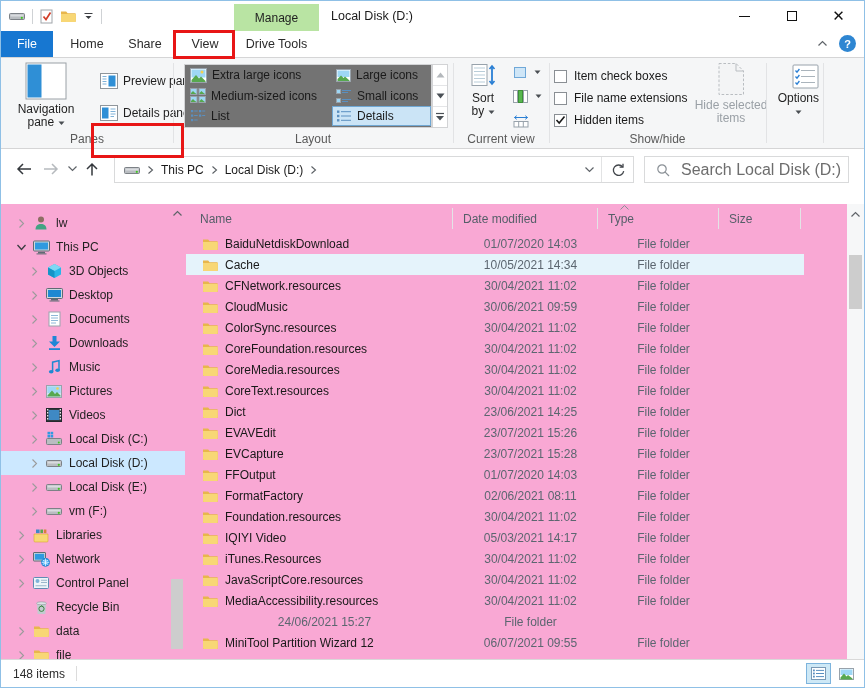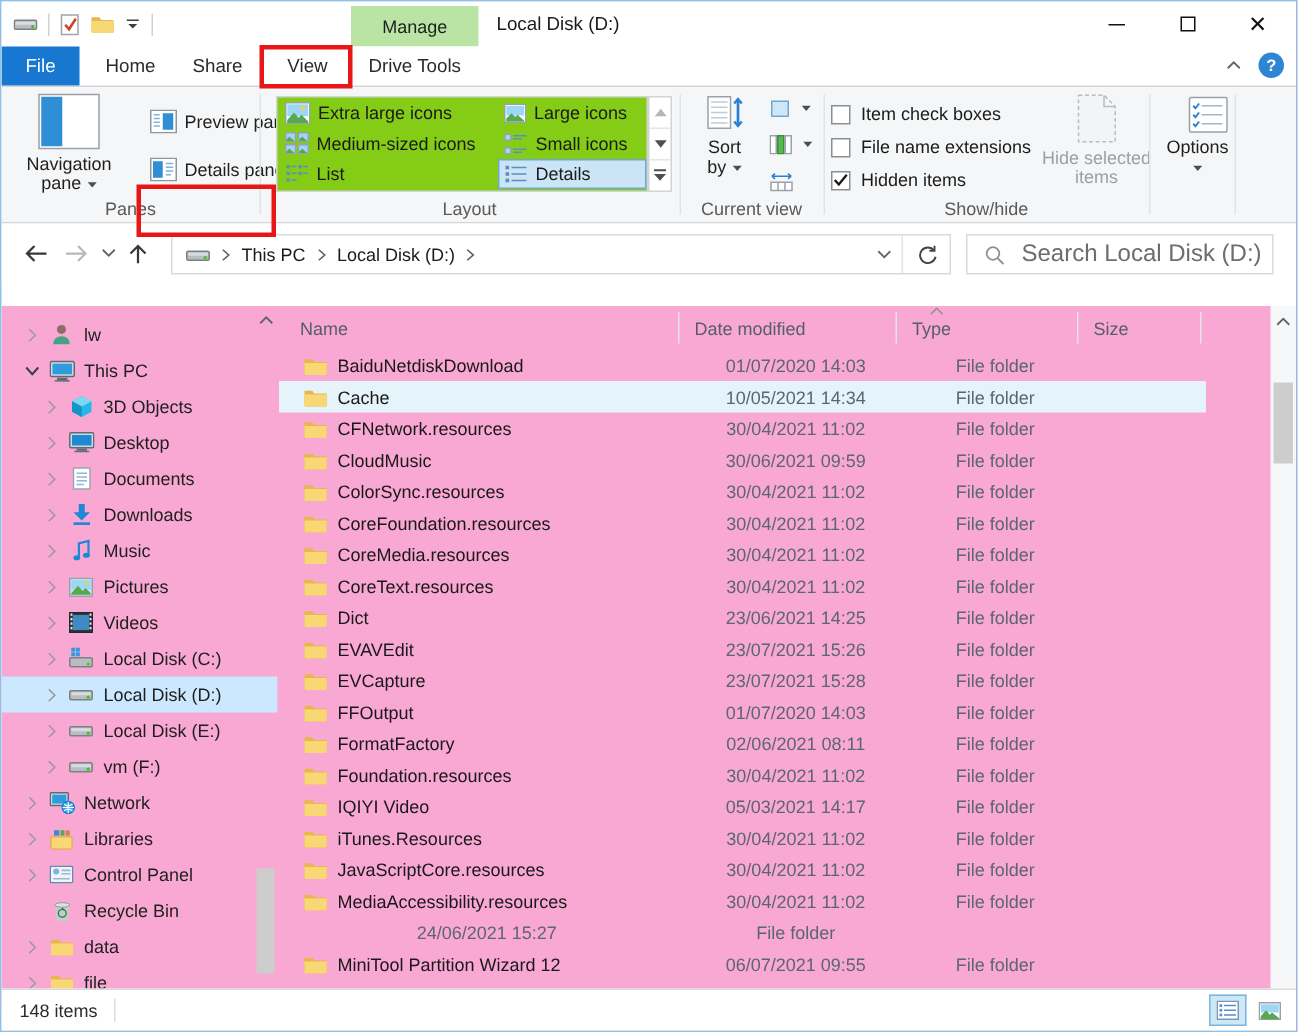--- a/index.html
+++ b/index.html
@@ -40,21 +40,21 @@
   
   .ribbon{position:absolute;left:0;top:57px;right:0;height:91px;background:#f5f6f7;border-bottom:1px solid #d5d5d6;}
   .gsep{position:absolute;top:5px;height:80px;width:1px;background:#e2e3e5;}
   .glabel{position:absolute;bottom:2px;text-align:center;color:#5a5a5a;font-size:12px;}
   .bigbtn{position:absolute;text-align:center;color:#1f1f1f;display:flex;flex-direction:column;align-items:center;}
   .bigbtn .lbl{line-height:13px;margin-top:3px;}
   .smallbtn{position:absolute;display:flex;align-items:center;gap:5px;padding:2px 4px;color:#1f1f1f;}
   .graytext{color:#9aa0a6;}
   .drop{margin-left:2px;}
 
-  .gallery{position:absolute;left:183px;top:6px;width:248px;height:64px;background:#84cc16;border:1px solid #d2d3d5;
+  .gallery{position:absolute;left:183px;top:6px;width:248px;height:64px;background:#737373;border:1px solid #d2d3d5;
     display:grid;grid-template-columns:146px 99px;grid-auto-rows:20.4px;padding:0 0 0 1px;}
   .gal-item{display:flex;align-items:center;gap:5px;padding-left:3px;white-space:nowrap;border:1px solid transparent;}
   .gal-item.selected{background:#cbe4f6;border-color:#70a8d4;}
   .gal-strip{position:absolute;left:431px;top:6px;width:16px;height:64px;background:#fff;border:1px solid #d2d3d5;
     display:flex;flex-direction:column;}
   .gal-strip>div{flex:1;display:flex;align-items:center;justify-content:center;}
   .gal-strip>div+div{border-top:1px solid #e4e5e7;}
 
   .check-row{display:flex;align-items:center;height:22px;gap:7px;}
   .cb{width:13px;height:13px;background:#fff;border:1px solid #8a8f94;display:inline-flex;align-items:center;justify-content:center;}
@@ -721,44 +721,44 @@
             </span>
             <span>vm (F:)</span>
           </div>
           <div class="si lv1">
             <span class="chev">
               <svg width="7" height="11" viewBox="0 0 7 11">
                 <path d="M1.5 1.5 L5.5 5.5 L1.5 9.5" fill="none" stroke="#9b9b9b" stroke-width="1.1"></path>
               </svg>
             </span>
             <span class="ic">
+              <svg width="16" height="15" viewBox="0 0 16 15">
+                <rect x="3" y="1.5" width="3.6" height="3.6" fill="#3f89c4"></rect>
+                <rect x="7.4" y="1.5" width="2.6" height="3.6" fill="#57a84f"></rect>
+                <rect x="10.8" y="1.5" width="2.6" height="3.6" fill="#d7803d"></rect>
+                <path d="M1 6 h14 V13 a1 1 0 0 1 -1 1 H2 a1 1 0 0 1 -1 -1 z" fill="#f8d775" stroke="#d9a72b" stroke-width="0.6"></path>
+              </svg>
+            </span>
+            <span>Libraries</span>
+          </div>
+          <div class="si lv1">
+            <span class="chev">
+              <svg width="7" height="11" viewBox="0 0 7 11">
+                <path d="M1.5 1.5 L5.5 5.5 L1.5 9.5" fill="none" stroke="#9b9b9b" stroke-width="1.1"></path>
+              </svg>
+            </span>
+            <span class="ic">
               <svg width="17" height="15" viewBox="0 0 17 15">
                 <rect x="0.5" y="0.5" width="12" height="8.5" rx="0.5" fill="#cfd8de" stroke="#5f6b73"></rect>
                 <rect x="1.8" y="1.8" width="9.4" height="5.9" fill="#2f9ae0"></rect>
                 <circle cx="12.5" cy="10.3" r="4" fill="#3fa9f5" stroke="#1c7dc7"></circle>
                 <path d="M8.7 10.3h7.6 M12.5 6.5v7.6 M9.7 8 c1.7 1.5 3.9 1.5 5.6 0 M9.7 12.6 c1.7 -1.5 3.9 -1.5 5.6 0" stroke="#fff" stroke-width="0.7" fill="none"></path>
               </svg>
             </span>
             <span>Network</span>
-          </div>
-          <div class="si lv1">
-            <span class="chev">
-              <svg width="7" height="11" viewBox="0 0 7 11">
-                <path d="M1.5 1.5 L5.5 5.5 L1.5 9.5" fill="none" stroke="#9b9b9b" stroke-width="1.1"></path>
-              </svg>
-            </span>
-            <span class="ic">
-              <svg width="16" height="15" viewBox="0 0 16 15">
-                <rect x="3" y="1.5" width="3.6" height="3.6" fill="#3f89c4"></rect>
-                <rect x="7.4" y="1.5" width="2.6" height="3.6" fill="#57a84f"></rect>
-                <rect x="10.8" y="1.5" width="2.6" height="3.6" fill="#d7803d"></rect>
-                <path d="M1 6 h14 V13 a1 1 0 0 1 -1 1 H2 a1 1 0 0 1 -1 -1 z" fill="#f8d775" stroke="#d9a72b" stroke-width="0.6"></path>
-              </svg>
-            </span>
-            <span>Libraries</span>
           </div>
           <div class="si lv1">
             <span class="chev">
               <svg width="7" height="11" viewBox="0 0 7 11">
                 <path d="M1.5 1.5 L5.5 5.5 L1.5 9.5" fill="none" stroke="#9b9b9b" stroke-width="1.1"></path>
               </svg>
             </span>
             <span class="ic">
               <svg width="16" height="12" viewBox="0 0 16 12">
                 <rect x="0.5" y="0.5" width="15" height="11" rx="1" fill="#eef4f8" stroke="#5f8cb3"></rect>

